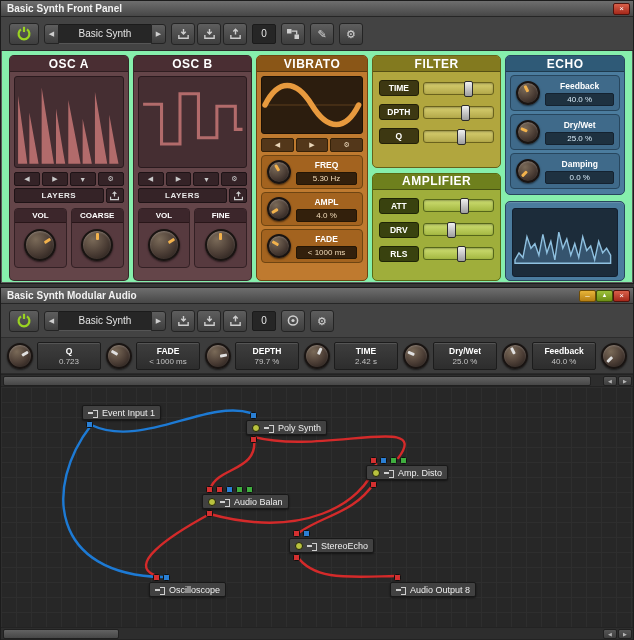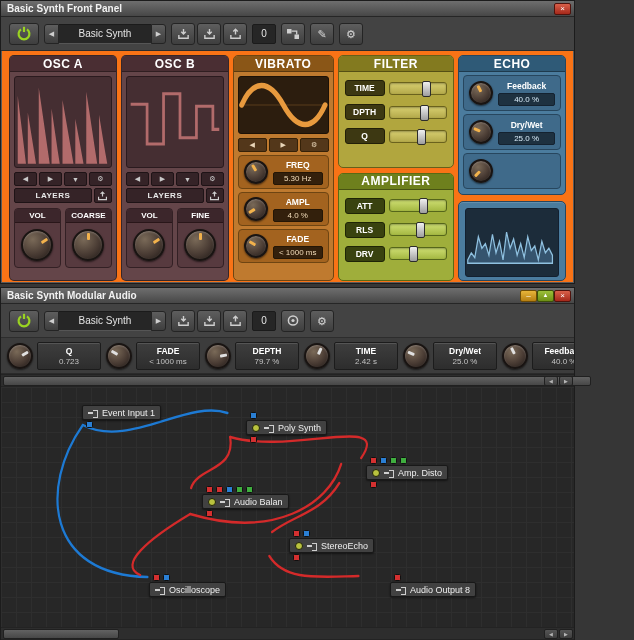--- a/index.html
+++ b/index.html
@@ -1,19 +1,19 @@
 <!DOCTYPE html>
 <html style="--cable-red: #d42a2a; --cable-blue: #1d7ad4; --port-red: #d43030; --port-blue: #2a7fd4; --port-green: #3fae3f; --power-green: #9ad321; --wave-osc: #b26b6b; --wave-vib: #e89a3e; --wave-echo: #8fc1e0;"><head>
 <meta charset="utf-8">
 <style>
   html,body{margin:0;padding:0;background:#363636;width:634px;height:640px;overflow:hidden;
     font-family:"Liberation Sans",sans-serif;-webkit-font-smoothing:antialiased;}
   *{box-sizing:border-box;}
   .stage{position:relative;width:634px;height:640px;}
-  .window{position:absolute;left:0;width:575px;background:#f97316;border:1px solid #1c1c1c;
+  .window{position:absolute;left:0;width:634px;background:#86efac;border:1px solid #1c1c1c;
     box-shadow:inset 0 0 0 1px #5a5a5a;}
   
   .titlebar{height:16px;display:flex;align-items:center;padding:0 3px 0 6px;
     background:linear-gradient(#6e6e6e,#474747);border-bottom:1px solid #262626;
     color:#f2f2f2;font-size:10px;font-weight:bold;}
   .titlebar .tspacer{flex:1;}
   .wbtn{width:17px;height:12px;border-radius:2px;border:1px solid #50120c;color:#fff;
     font-size:8px;line-height:9px;text-align:center;padding:0;cursor:default;}
   .wbtn.close{background:linear-gradient(#d9604a,#a5281a);}
   .wbtn.min{background:linear-gradient(#e8b53a,#b67f12);border-color:#6e4c06;}
@@ -352,29 +352,29 @@
         </div>
         <div class="panel amp">
           <div class="phead">AMPLIFIER</div>
           <div class="srow">
             <div class="slabel">ATT</div>
             <div class="slider">
                 <span class="shandle" style="left:52%"></span>
               </div>
           </div>
           <div class="srow">
+            <div class="slabel">DRV</div>
+            <div class="slider">
+                <span class="shandle" style="left:34%"></span>
+              </div>
+          </div>
+          <div class="srow">
             <div class="slabel">RLS</div>
             <div class="slider">
                 <span class="shandle" style="left:47%"></span>
-              </div>
-          </div>
-          <div class="srow">
-            <div class="slabel">DRV</div>
-            <div class="slider">
-                <span class="shandle" style="left:34%"></span>
               </div>
           </div>
         </div>
       </div>
 
       <div class="ecol">
         <div class="panel echo">
           <div class="phead">ECHO</div>
           <div class="paramcell">
             <div class="knob k24">
@@ -391,20 +391,24 @@
               </div>
             <div class="pright">
               <div class="plabel">Dry/Wet</div>
               <div class="eplate">25.0 %</div>
             </div>
           </div>
           <div class="paramcell">
             <div class="knob k24">
                 <span class="ind" style="--a:-135deg"></span>
               </div>
+            <div class="pright">
+              <div class="plabel">Damping</div>
+              <div class="eplate">0.0 %</div>
+            </div>
           </div>
         </div>
         <div class="panel scope">
           <div class="scopedisplay">
             <svg viewBox="0 0 104 58" preserveAspectRatio="none">
               <path d="M2,44 L6,38 10,42 14,24 18,34 22,30 26,40 30,22 34,38 38,28 42,44 46,20 50,34 54,26 58,40 62,30 66,42 70,24 74,36 78,32 82,44 86,28 90,38 94,34 98,40 L98,47 L2,47 Z" fill="rgba(100,160,210,0.35)" stroke="#8fc1e0" stroke-width="1.4"></path>
             </svg>
           </div>
         </div>
       </div>

